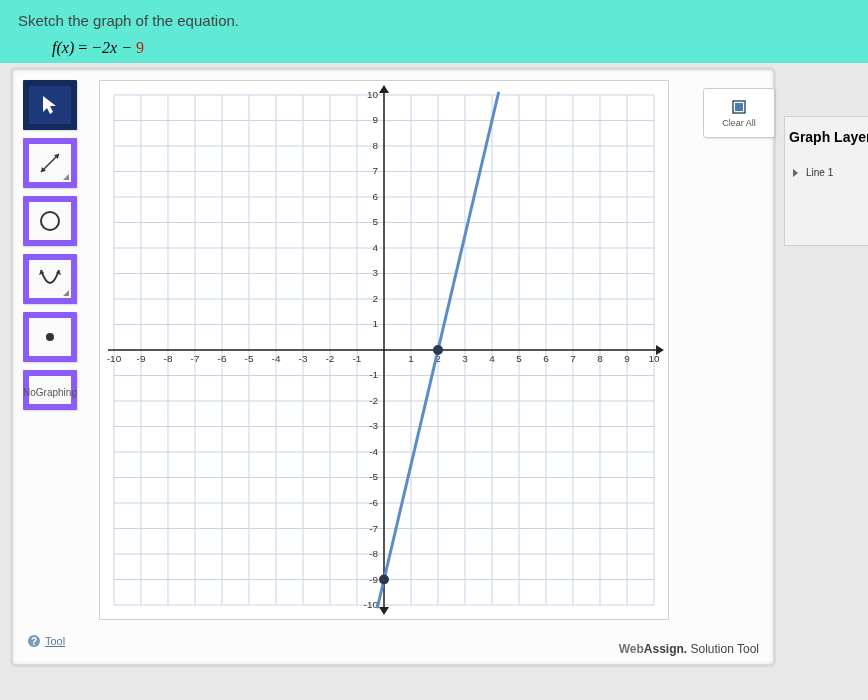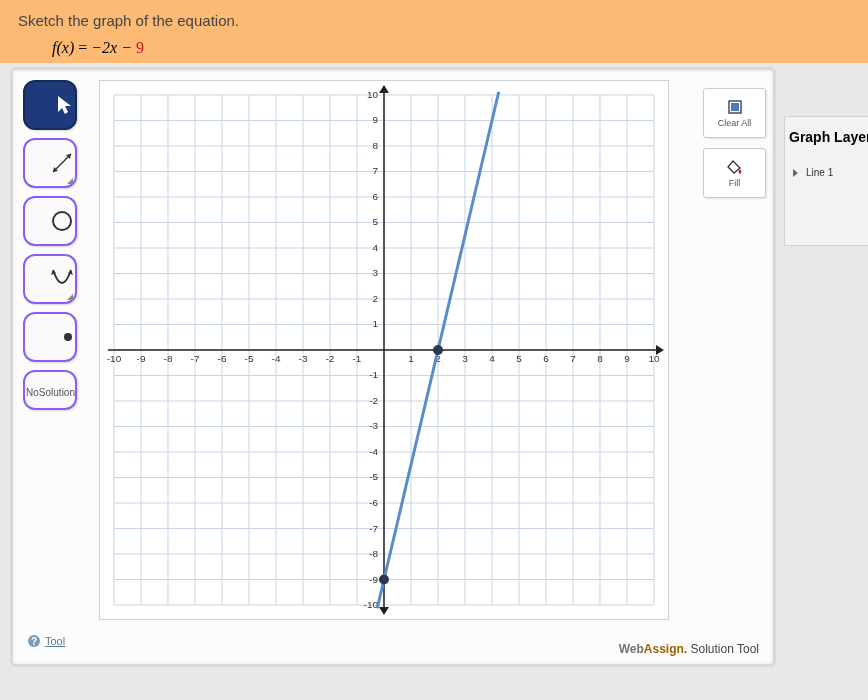--- a/index.html
+++ b/index.html
@@ -6,21 +6,21 @@
 body {
   font-family: -apple-system, Arial, sans-serif;
   background: #e8e8e8;
   width: 868px;
   height: 700px;
   overflow: hidden;
   position: relative;
 }
 .question-area {
   padding: 12px 18px 6px 18px;
-  background: #fdba74;
+  background: #5eead4;
 }
 .prompt { font-size: 15px; color: #444; margin-bottom: 10px; }
 .equation {
   font-family: Georgia, serif;
   font-style: italic;
   font-size: 16px;
   margin-left: 34px;
 }
 .equation .red { color: #c21818; font-style: normal; }
 .tool-frame {
@@ -35,23 +35,23 @@
 }
 .toolbar {
   position: absolute;
   left: 10px; top: 10px;
   width: 68px;
   display: flex; flex-direction: column; gap: 8px;
 }
 .tool-btn {
   width: 54px; height: 50px;
   background: #fafafa;
-  border: 2px solid #8b5cf6;
-  border-radius: 12px;
-  display: flex; align-items: center; justify-content: flex-end;
+  border: 6px solid #8b5cf6;
+  border-radius: 1px;
+  display: flex; align-items: center; justify-content: center;
   box-shadow: 1px 1px 2px rgba(0,0,0,.15);
   cursor: pointer;
   position: relative;
 }
 .tool-btn.selected {
   background: #1e3a7b;
   border-color: #142a5a;
 }
 .tool-btn .corner {
   position: absolute; right: 2px; bottom: 2px;
@@ -79,21 +79,21 @@
 .tick-label { font-size: 10px; fill: #333; }
 .plot-line { stroke: #5a8cc9; stroke-width: 3; }
 .plot-point { fill: #2a3850; }
 .right-actions {
   position: absolute;
   right: 10px; top: 18px;
   width: 60px;
   display: flex; flex-direction: column; gap: 10px;
 }
 .action-btn {
-  width: 63px; height: 50px;
+  width: 72px; height: 50px;
   background: #fff;
   border: 1px solid #ccc;
   border-radius: 3px;
   display: flex; flex-direction: column;
   align-items: center; justify-content: center;
   font-size: 9px; color: #555;
   cursor: pointer; gap: 3px;
   box-shadow: 1px 1px 2px rgba(0,0,0,.1);
 }
 .help-link {
@@ -102,21 +102,21 @@
   font-size: 11px; color: #5a7a9a;
   text-decoration: underline;
   display: flex; align-items: center; gap: 4px;
 }
 .footer-brand {
   position: absolute;
   right: 14px; bottom: 8px;
   font-size: 12px; color: #444;
 }
 .footer-brand b { color: #737373; }
-.footer-brand .as { color: #a16207; font-weight: bold; }
+.footer-brand .as { color: #404040; font-weight: bold; }
 .layers-panel {
   position: absolute;
   left: 784px; top: 116px;
   width: 84px;
   background: #f2f2f2;
   border-top: 1px solid #d0d0d0;
   border-left: 1px solid #d0d0d0;
   border-bottom: 1px solid #d0d0d0;
   height: 130px;
 }
@@ -180,21 +180,21 @@
         </svg>
       <div class="corner"></div>
     </div>
     <div class="tool-btn">
       <svg width="14" height="14">
           <circle cx="7" cy="7" r="4" fill="#333"></circle>
         </svg>
     </div>
     <div class="tool-btn nosol">
       <div>No</div>
-      <div>Solution</div>
+      <div>Graphing</div>
     </div>
   </div>
 
   <div class="graph-area">
     <svg class="graph-svg" viewBox="0 0 570 540">
         <line x1="14" y1="526" x2="14" y2="14" class="grid-line"></line>
         <line x1="41.1" y1="526" x2="41.1" y2="14" class="grid-line"></line>
         <line x1="68.2" y1="526" x2="68.2" y2="14" class="grid-line"></line>
         <line x1="95.3" y1="526" x2="95.3" y2="14" class="grid-line"></line>
         <line x1="122.4" y1="526" x2="122.4" y2="14" class="grid-line"></line>
@@ -287,27 +287,20 @@
   </div>
 
   <div class="right-actions">
     <div class="action-btn">
       <svg width="16" height="16">
           <rect x="2" y="2" width="12" height="12" fill="#fff" stroke="#356" stroke-width="1.5"></rect>
           <rect x="4" y="4" width="8" height="8" fill="#4a7ab8"></rect>
         </svg>
       <span>Clear All</span>
     </div>
-    <div class="action-btn">
-      <svg width="18" height="16">
-          <path d="M7 2 L14 9 L8 14 L2 8 Z" fill="none" stroke="#333" stroke-width="1.3"></path>
-          <path d="M14 10 Q17 13 14 15 Q11 13 14 10" fill="#c24"></path>
-        </svg>
-      <span>Fill</span>
-    </div>
   </div>
 
   <a class="help-link">
     <svg width="14" height="14">
         <circle cx="7" cy="7" r="6" fill="#7a9ab8"></circle>
         <text x="7" y="11" text-anchor="middle" fill="#fff" font-size="10" font-weight="bold">?</text>
       </svg>
     <span>Tool</span>
   </a>
 

